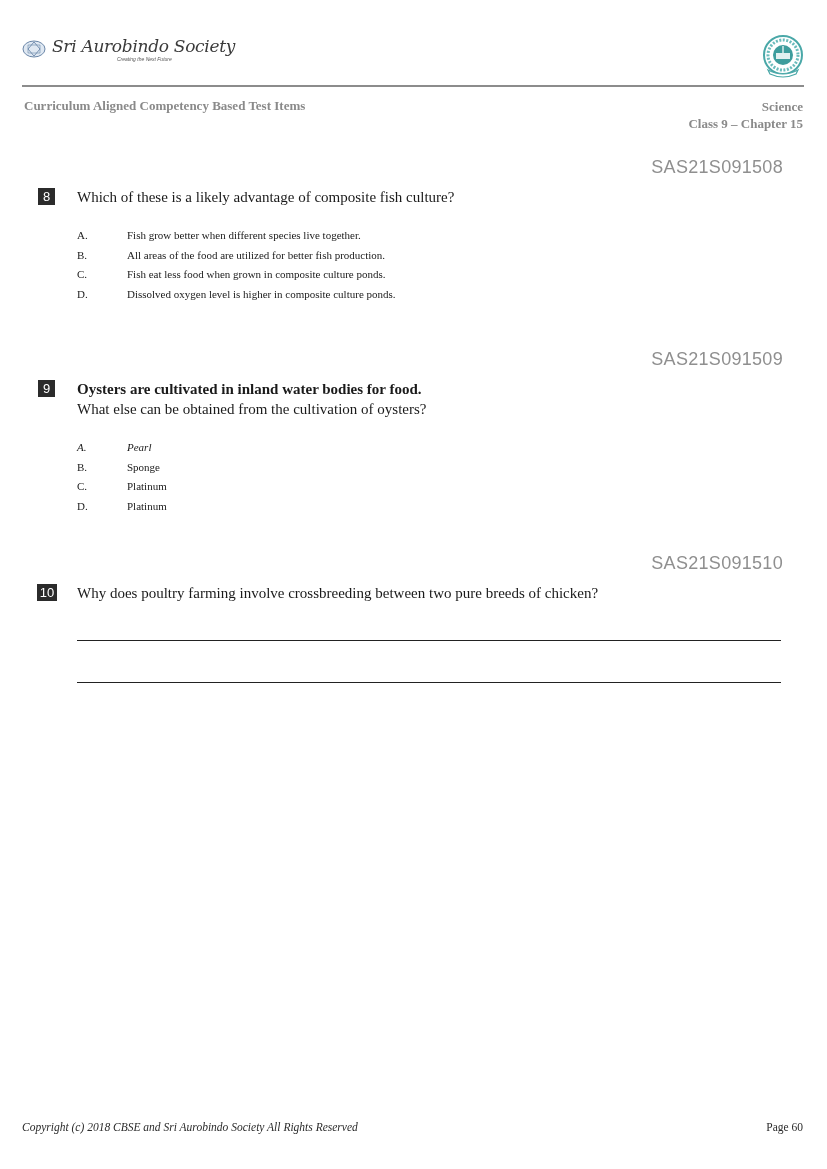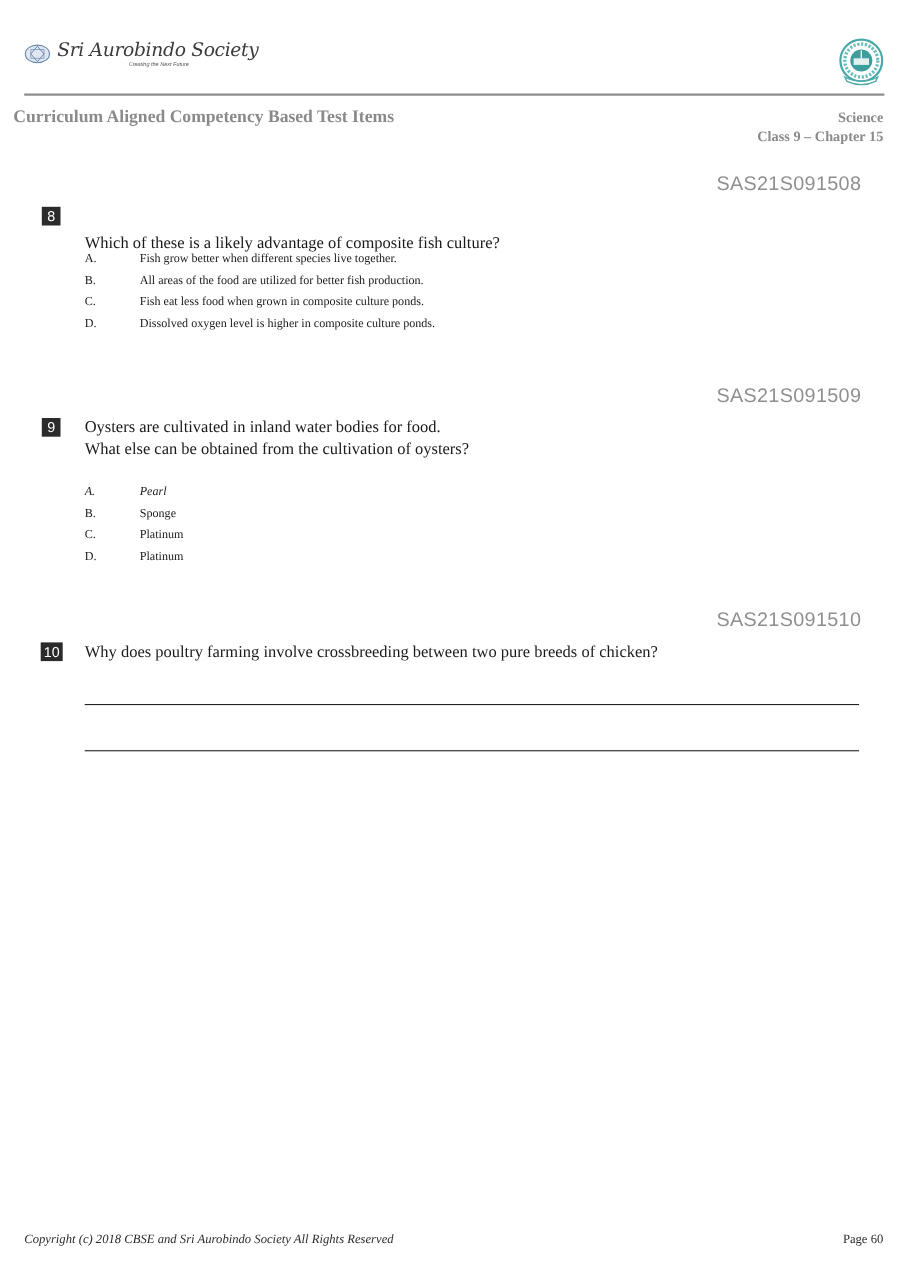--- a/index.html
+++ b/index.html
@@ -20,21 +20,21 @@
     }
     .logo-left .tagline {
       position:absolute; left:95px; top:20px; font-family: "Liberation Sans", sans-serif;
       font-size: 5px; color:#555; font-style: italic; white-space: nowrap;
     }
     .logo-right { left: 760px; top: 34px; width: 46px; height: 46px; }
 
     .header-rule { left: 22px; top: 85px; width: 782px; height: 2px; background: #8c8c8c; }
 
     .hdr-left {
-      left: 12px; top: 98px; font-size: 16px; font-weight: bold; color: #8a8a8a;
+      left: 24px; top: 98px; font-size: 13px; font-weight: bold; color: #8a8a8a;
       white-space: nowrap;
     }
     .hdr-right {
       right: 24px; top: 98px; text-align: right; font-size: 13px; font-weight: bold;
       color: #8a8a8a; line-height: 17px; white-space: nowrap;
     }
 
     
     .qcode {
       right: 44px; font-family: "Liberation Sans", sans-serif; font-size: 18px;
@@ -93,38 +93,38 @@
 <div class="abs header-rule"></div>
 
 <div class="abs hdr-left">Curriculum Aligned Competency Based Test Items</div>
 <div class="abs hdr-right">
   <div>Science</div>
   <div>Class 9 – Chapter 15</div>
 </div>
 
 <div class="abs qcode" style="top:157px;">SAS21S091508</div>
 <div class="abs qnum" style="top:188px;">8</div>
-<div class="abs qtext" style="top:187px;margin-top:24px;">Which of these is a likely advantage of composite fish culture?</div>
+<div class="abs qtext" style="top:187px;">Which of these is a likely advantage of composite fish culture?</div>
 
 <div class="abs opt" style="top:226px;">
   <span class="letter">A.</span><span>Fish grow better when different species live together.</span>
 </div>
 <div class="abs opt" style="top:246px;">
   <span class="letter">B.</span><span>All areas of the food are utilized for better fish production.</span>
 </div>
 <div class="abs opt" style="top:265px;">
   <span class="letter">C.</span><span>Fish eat less food when grown in composite culture ponds.</span>
 </div>
 <div class="abs opt" style="top:285px;">
   <span class="letter">D.</span><span>Dissolved oxygen level is higher in composite culture ponds.</span>
 </div>
 
 <div class="abs qcode" style="top:349px;">SAS21S091509</div>
 <div class="abs qnum" style="top:380px;">9</div>
-<div class="abs qtext" style="top:379px;">Oysters are cultivated in inland water bodies for food.</div>
+<div class="abs qtext" style="top:379px;font-weight:bold;">Oysters are cultivated in inland water bodies for food.</div>
 <div class="abs qtext" style="top:399px;">What else can be obtained from the cultivation of oysters?</div>
 
 <div class="abs opt" style="top:438px;font-style:italic;">
   <span class="letter">A.</span><span>Pearl</span>
 </div>
 <div class="abs opt" style="top:458px;">
   <span class="letter">B.</span><span>Sponge</span>
 </div>
 <div class="abs opt" style="top:477px;">
   <span class="letter">C.</span><span>Platinum</span>

